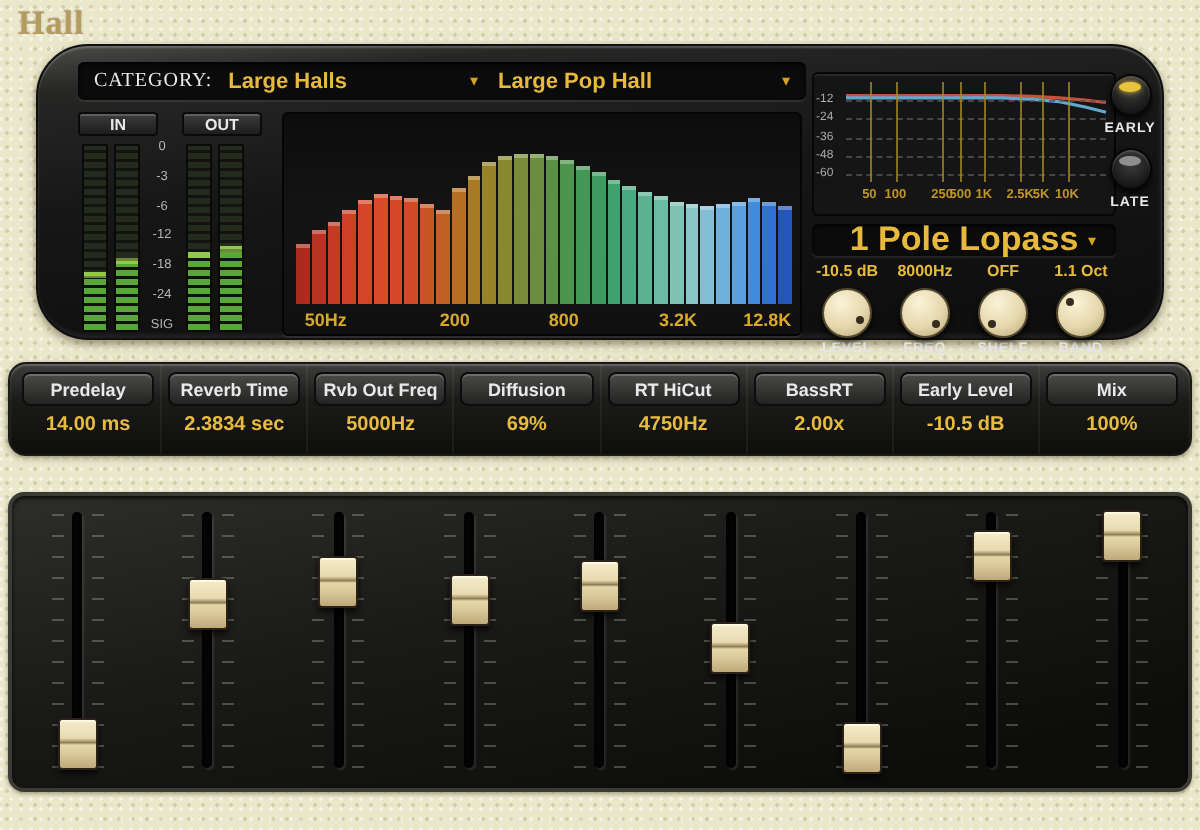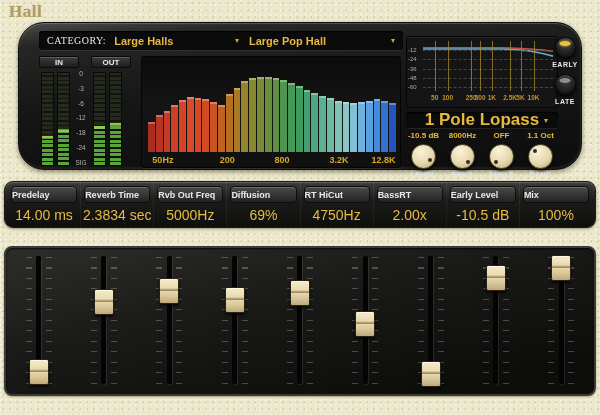--- a/index.html
+++ b/index.html
@@ -173,25 +173,25 @@
     border: 1px solid #1a1a18;
     box-shadow: inset 0 1px 1px rgba(255,255,255,.22), 0 1px 3px rgba(60,50,20,.5);
     display: flex; padding: 0 3px;
   }
   .pcell { flex: 1; display: flex; flex-direction: column; min-width: 0; }
   .pcell + .pcell { border-left: 1px solid rgba(255,255,255,.05); }
   .phdr {
     margin: 4px 3px 0; height: 17px; line-height: 17px;
     background: linear-gradient(#4a4a48, #232322);
     border-radius: 4px; border: 1px solid #0c0c0c;
-    color: #e9e9e9; font-size: 9px; font-weight: bold; text-align: left;
+    color: #e9e9e9; font-size: 9px; font-weight: bold; text-align: center;
     box-shadow: inset 0 1px 0 rgba(255,255,255,.2);
     white-space: nowrap; overflow: hidden; cursor: pointer;
   }
-  .pval { margin-top: 4px; text-align: center; color: #e7bb3f; font-size: 14px; font-weight: normal; white-space: nowrap; }
+  .pval { margin-top: 4px; text-align: center; color: #e7bb3f; font-size: 10px; font-weight: bold; white-space: nowrap; }
 
   
   .fader-panel {
     position: absolute; left: 4px; top: 246px; width: 592px; height: 150px;
     border-radius: 8px;
     background: linear-gradient(168deg, #2d2d2a, #1a1a18 40%, #0d0d0c 85%);
     border: 2px solid #3b3a34;
     box-shadow: inset 0 1px 2px rgba(0,0,0,.8), 0 1px 2px rgba(60,50,20,.4);
     display: flex;
   }

